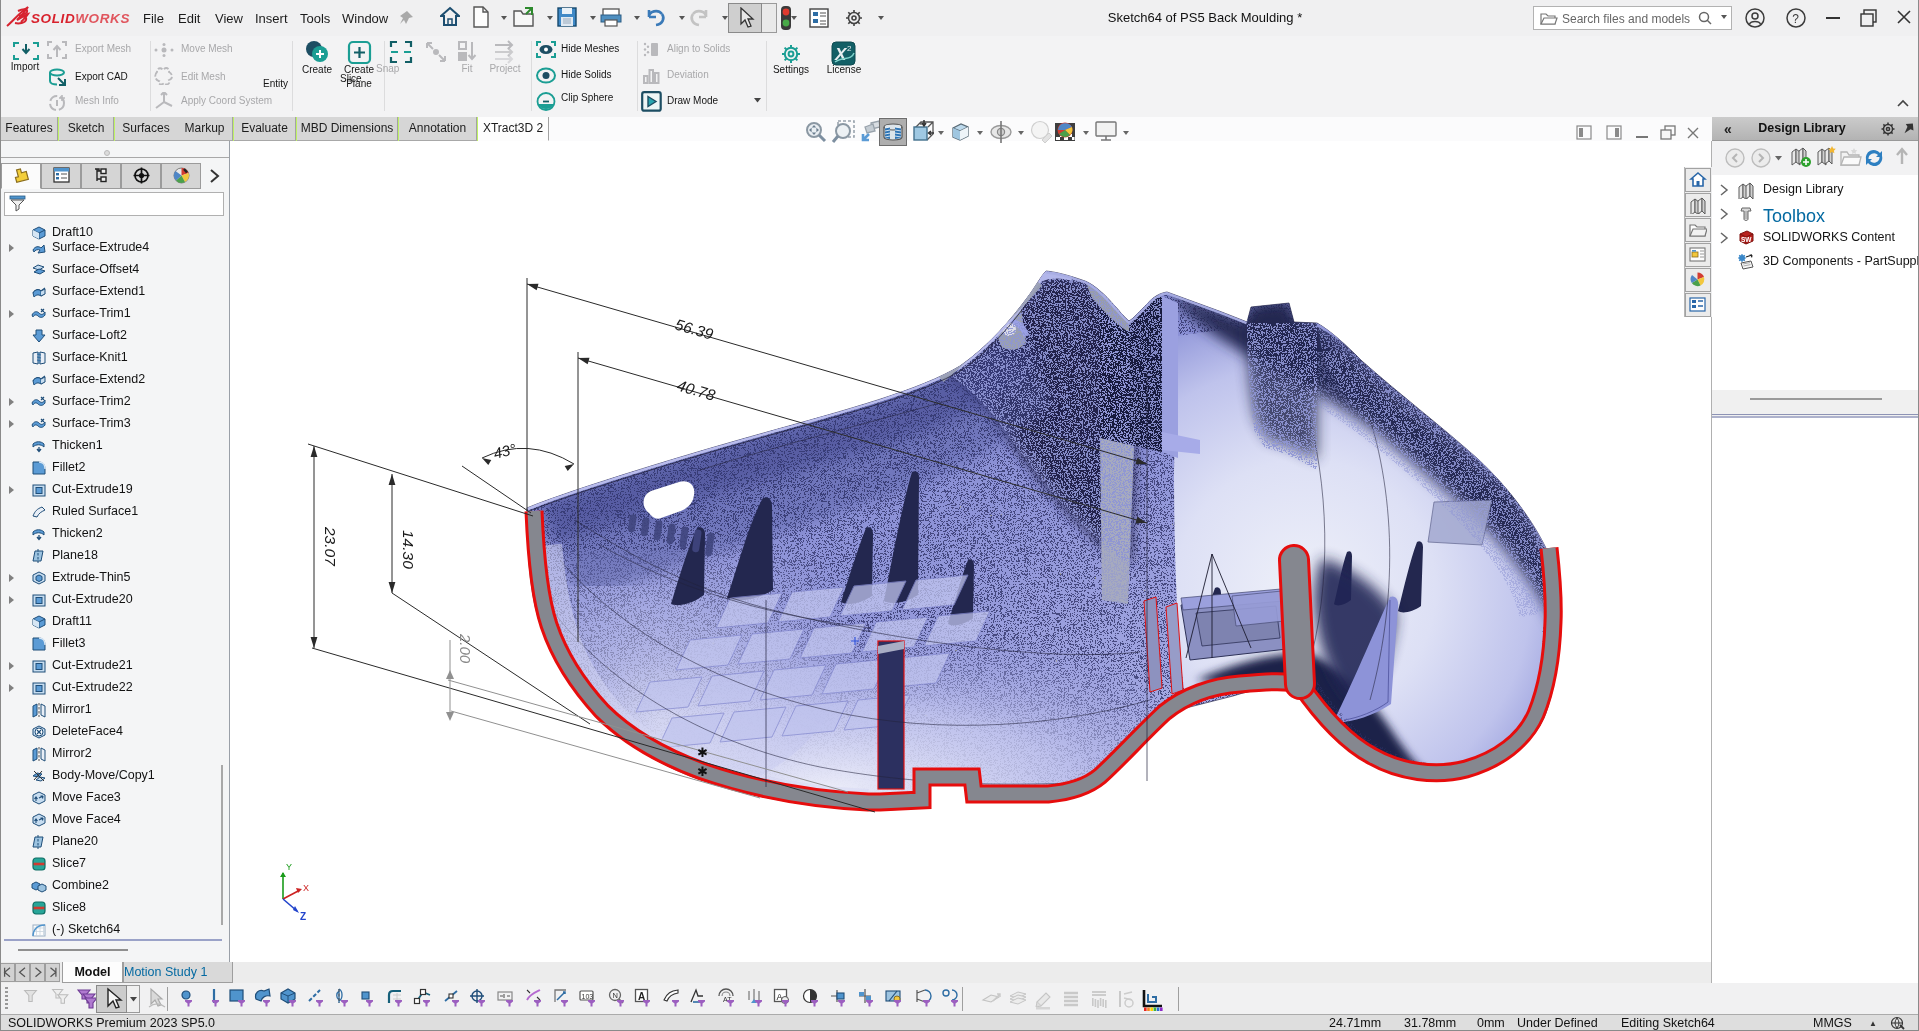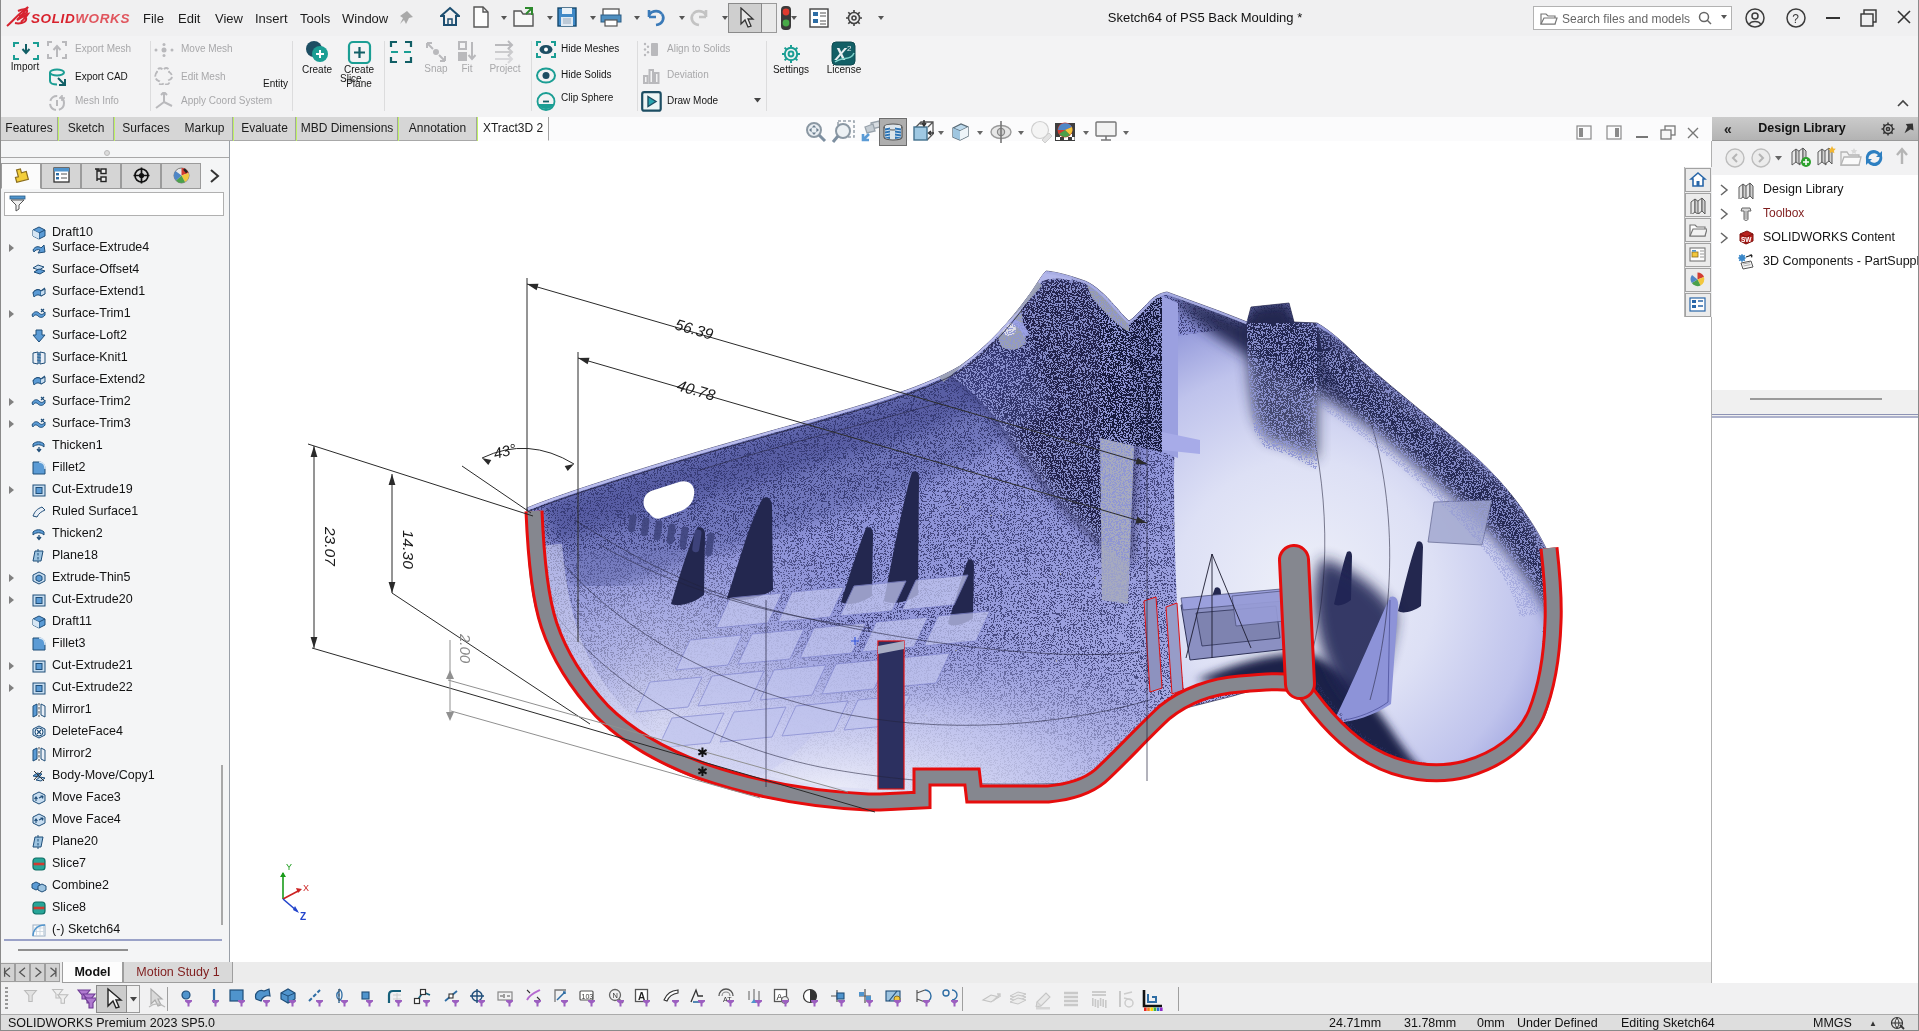--- a/index.html
+++ b/index.html
@@ -229,21 +229,21 @@
     </g>
   </svg>
 <div class="abs rlab" style="left:340px;top:73px;width:120px;text-align:left">Slice</div>
 <svg class="abs" style="left:424px;top:40px" width="24" height="24" viewBox="0 0 24 24">
     <g stroke="#b9b9bc" stroke-width="2" fill="none">
       <path d="M3 3 L9 9 M3 3 L3 8 M3 3 L8 3"></path>
       <path d="M21 21 L15 15 M21 21 L21 16 M21 21 L16 21"></path>
       <circle cx="12" cy="12" r="2" fill="#b9b9bc"></circle>
     </g>
   </svg>
-<div class="abs rlab rgrey" style="left:376px;top:63px;width:120px;text-align:center">Snap</div>
+<div class="abs rlab rgrey" style="left:376px;top:63px;width:120px;">Snap</div>
 <svg class="abs" style="left:456px;top:40px" width="22" height="24" viewBox="0 0 22 24">
     <g stroke="#b9b9bc" stroke-width="2" fill="none">
       <rect x="3" y="2" width="7" height="7"></rect>
       <rect x="3" y="13" width="7" height="7" fill="#b9b9bc"></rect>
       <path d="M16 2 L16 18 M12.5 15 L16 19 L19.5 15"></path>
     </g>
   </svg>
 <div class="abs rlab rgrey" style="left:407px;top:63px;width:120px;text-align:center">Fit</div>
 <svg class="abs" style="left:492px;top:40px" width="26" height="24" viewBox="0 0 26 24">
     <g stroke="#b9b9bc" stroke-width="2" fill="none">
@@ -958,21 +958,21 @@
     </svg>
     <div class="abs" style="left:30px;top:1px;width:15px;height:19px;background:#d2d2d2;border:1px solid #9e9e9e"></div>
     <svg class="abs" style="left:31px;top:3px" width="13" height="15" viewBox="0 0 13 15">
       <path d="M5 3 L11 8 L5 13" stroke="#555" stroke-width="1.4" fill="none" transform="scale(0.9)"></path>
     </svg>
     <div class="abs" style="left:45px;top:1px;width:15px;height:19px;background:#d2d2d2;border:1px solid #9e9e9e"></div>
     <svg class="abs" style="left:46px;top:3px" width="13" height="15" viewBox="0 0 13 15">
       <path d="M5 3 L11 8 L5 13 M11 3 L11 13" stroke="#555" stroke-width="1.4" fill="none" transform="scale(0.9)"></path>
     </svg>
     <div class="abs" style="left:62px;top:0;width:61px;height:21px;background:#fdfdfd;border:1px solid #9e9e9e;border-top:none;font-size:12.5px;font-weight:bold;text-align:center;line-height:20px;color:#111">Model</div>
-    <div class="abs" style="left:123px;top:0;width:110px;height:21px;background:#d9d9d9;border:1px solid #9e9e9e;border-top:none;font-size:12.5px;text-align:center;line-height:20px;color:#7f1d1d">Motion Study 1</div>
+    <div class="abs" style="left:123px;top:0;width:110px;height:21px;background:#d9d9d9;border:1px solid #9e9e9e;border-top:none;font-size:12.5px;line-height:20px;color:#0369a1">Motion Study 1</div>
   </div>
 <div id="sketchbar" class="abs">
     <div class="abs" style="left:5px;top:4px;width:3px;height:23px;background:repeating-linear-gradient(#999 0 2px,#f1f1f2 2px 4px)"></div>
     <svg class="abs" style="left:22px;top:4px" width="24" height="24" viewBox="0 0 24 24">
       <path d="M3 4 L17 4 L12 10 L12 17 L8 17 L8 10 Z" fill="#e2e2e2" stroke="#bbb" stroke-width="1.2" transform="scale(0.85)"></path>
     </svg>
     <svg class="abs" style="left:50px;top:4px" width="24" height="24" viewBox="0 0 24 24">
       <g transform="scale(0.85)" fill="#eee" stroke="#bbb" stroke-width="1.2">
         <path d="M3 3 L15 3 L11 8 L11 13 L7 13 L7 8 Z"></path>
         <path d="M9 9 L21 9 L17 14 L17 19 L13 19 L13 14 Z"></path>
@@ -1282,21 +1282,21 @@
 <div class="abs" style="left:1763px;top:182px;font-size:12.5px;color:#131313;white-space:nowrap">Design Library</div>
 <svg class="abs" style="left:1718px;top:208px" width="12" height="12" viewBox="0 0 12 12">
     <path d="M3 1 L9 6 L3 11" stroke="#666" stroke-width="1.5" fill="none"></path>
   </svg>
 <svg class="abs" style="left:1737px;top:205px" width="18" height="18" viewBox="0 0 18 18">
     <g transform="scale(1.0)">
       <path d="M5 3 L13 3 L14 6 L11 6 L11 14 C11 16 7 16 7 14 L7 6 L4 6 Z" fill="#d9d9d9" stroke="#666" stroke-width="1"></path>
       <path d="M7 7 h4 M7 9 h4 M7 11 h4 M7 13 h4" stroke="#888" stroke-width="0.8"></path>
     </g>
   </svg>
-<div class="abs" style="left:1763px;top:206px;font-size:12px;color:#7f1d1d;white-space:nowrap">Toolbox</div>
+<div class="abs" style="left:1763px;top:206px;font-size:18px;color:#0369a1;white-space:nowrap">Toolbox</div>
 <svg class="abs" style="left:1718px;top:232px" width="12" height="12" viewBox="0 0 12 12">
     <path d="M3 1 L9 6 L3 11" stroke="#666" stroke-width="1.5" fill="none"></path>
   </svg>
 <svg class="abs" style="left:1737px;top:229px" width="18" height="18" viewBox="0 0 18 18">
     <g transform="scale(1.0)">
       <path d="M3 5 L10 2 L16 5 L16 12 L9 15 L3 12 Z" fill="#b8221e" stroke="#7d120f" stroke-width="1"></path>
       <path d="M3 5 L9 8 L16 5 M9 8 L9 15" stroke="#7d120f" stroke-width="1" fill="none"></path>
       <text x="4" y="13" font-size="6.5" fill="#fff" font-weight="bold">SW</text>
     </g>
   </svg>

